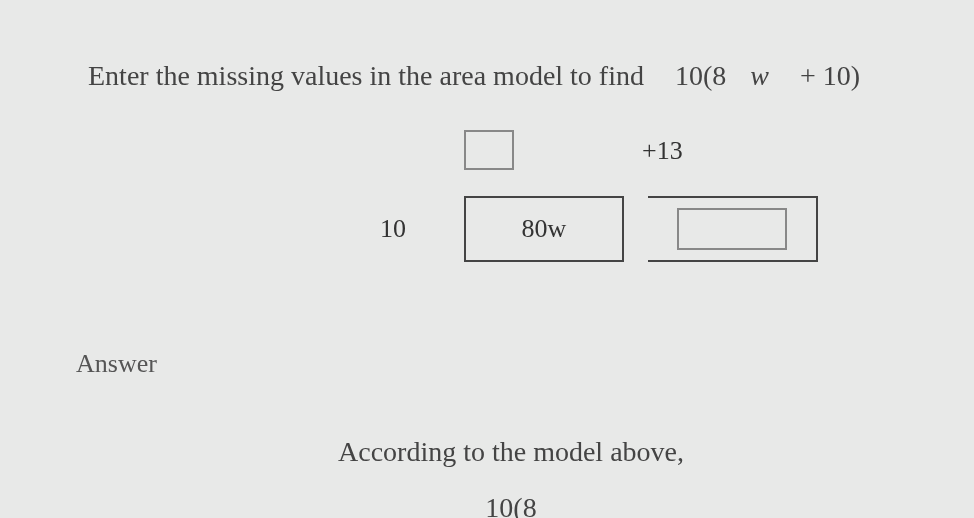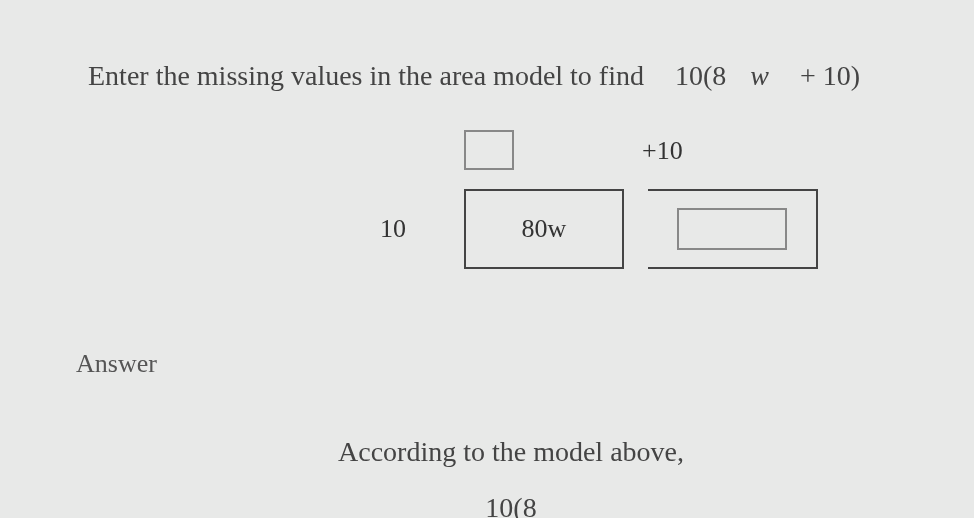--- a/index.html
+++ b/index.html
@@ -49,21 +49,21 @@
       height: 70px;
     }
     .side-label {
       width: 340px;
       text-align: right;
       font-size: 26px;
       padding-right: 34px;
       color: #333;
     }
     .cell {
-      height: 80px;
+      height: 66px;
       border: 2px solid #444;
       display: flex;
       align-items: center;
       justify-content: center;
       font-size: 26px;
       background: #e8e9e8;
     }
     .cell.left {
       width: 160px;
       border-right: 2px solid #444;
@@ -104,21 +104,21 @@
 
 <div class="prompt">
   <span>Enter the missing values in the area model to find </span><span class="math">10(8</span><span class="math-var">w</span><span class="math"> + 10)</span>
 </div>
 
 <div class="area-model">
   <div class="top-row">
     <div class="top-spacer-left"></div>
     <div class="top-input"></div>
     <div class="top-gap"></div>
-    <div class="top-label">+10</div>
+    <div class="top-label">+13</div>
   </div>
   <div class="main-row">
     <div class="side-label">10</div>
     <div class="cell left">80w</div>
     <div class="cell right">
       <div class="inner-input"></div>
     </div>
   </div>
 </div>
 

